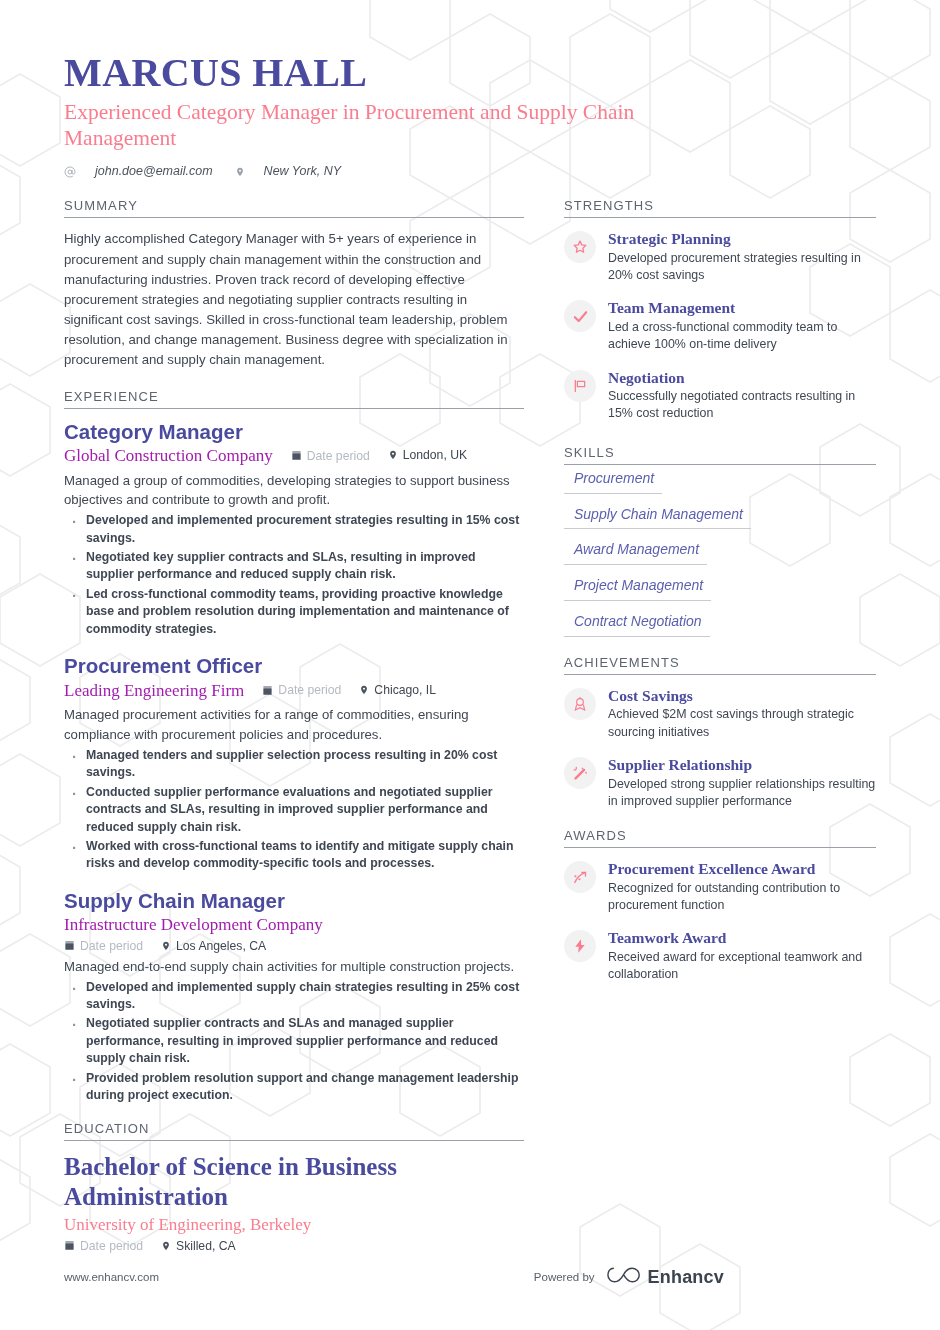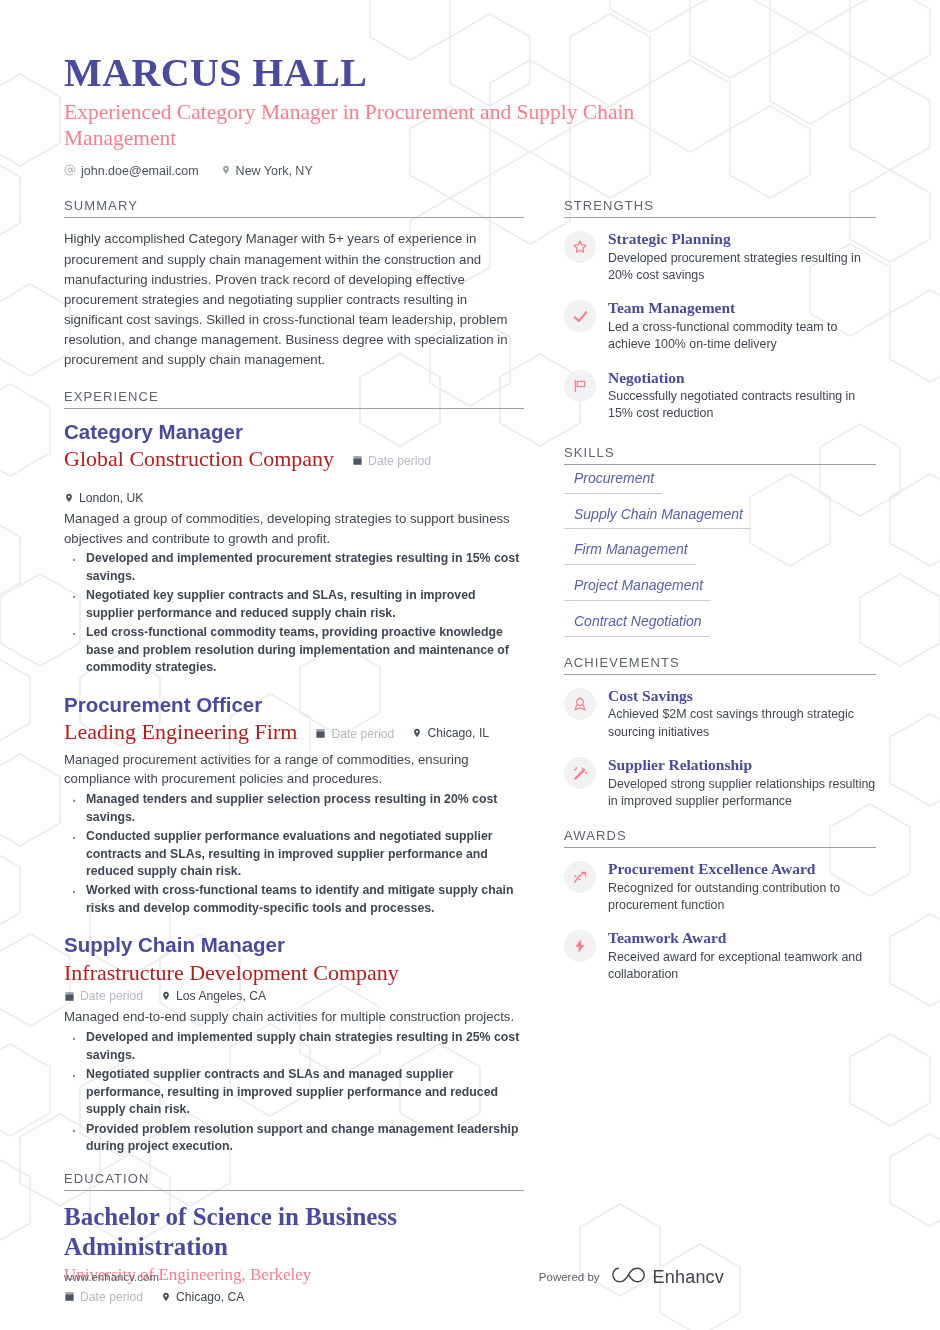--- a/index.html
+++ b/index.html
@@ -58,23 +58,24 @@
   .contact-row {
     margin-top: 12px;
     display: flex;
     align-items: center;
     gap: 22px;
     font-size: 12.5px;
     color: #4b5460;
   }
   .contact-item {
     display: flex;
-    align-items: flex-start;
-    gap: 5px;
+    align-items: flex-end;
+    gap: 19px;
     white-space: nowrap;
+    font-style: italic;
   }
   .contact-item .ic {
     display: inline-flex;
     align-items: center;
     justify-content: center;
     color: #9aa2ad;
   }
 
   
   .columns {
@@ -122,23 +123,23 @@
   }
   .exp-meta-line {
     display: flex;
     align-items: baseline;
     flex-wrap: wrap;
     gap: 18px;
     margin-bottom: 4px;
   }
   .exp-company {
     font-family: "Liberation Serif", serif;
-    font-size: 22px;
+    font-size: 17px;
     font-weight: 400;
-    color: #b91c1c;
+    color: #a21caf;
     line-height: 1.25;
   }
   .meta-chip {
     display: inline-flex;
     align-items: center;
     gap: 5px;
     font-size: 12.2px;
     white-space: nowrap;
   }
   .meta-chip .ic { color: #4b5460; display: inline-flex; }
@@ -272,20 +273,21 @@
   }
   .brand {
     display: flex;
     align-items: center;
     gap: 7px;
   }
   .brand-name {
     font-size: 18px;
     color: #3c4450;
     letter-spacing: 0.2px;
+    font-weight: bold;
   }
 </style>
 </head>
 <body>
 
 <svg id="hex-bg" viewBox="0 0 940 1330" xmlns="http://www.w3.org/2000/svg" aria-hidden="true">
   <defs>
     <g id="hx">
       <polygon points="0,-46 40,-23 40,23 0,46 -40,23 -40,-23" fill="none" stroke="#ececec" stroke-width="1.6"></polygon>
     </g>
@@ -500,21 +502,21 @@
                     </svg>
                   </span>
                   <span class="meta-date">Date period</span>
                 </span>
                 <span class="meta-chip">
                   <span class="ic">
                     <svg width="10" height="12" viewBox="0 0 24 24" fill="currentColor">
                       <path d="M12 2C8.1 2 5 5.1 5 9c0 5.2 7 13 7 13s7-7.8 7-13c0-3.9-3.1-7-7-7zm0 9.5A2.5 2.5 0 1 1 12 6.5a2.5 2.5 0 0 1 0 5z"></path>
                     </svg>
                   </span>
-                  <span class="meta-loc">Chicago, CA</span>
+                  <span class="meta-loc">Skilled, CA</span>
                 </span>
               </div>
             </div>
           </div>
       </div>
 
     </div>
 
     <div class="col-right">
 
@@ -558,21 +560,21 @@
             </div>
           </div>
       </div>
 
       <div class="sec" style="margin-top:22px;">
         <div class="sec-title">SKILLS</div>
         <div class="sec-rule"></div>
         <div class="sec-body skill-list" id="skills-list">
             <div class="skill-item"><span class="skill-label">Procurement</span></div>
             <div class="skill-item"><span class="skill-label">Supply Chain Management</span></div>
-            <div class="skill-item"><span class="skill-label">Firm Management</span></div>
+            <div class="skill-item"><span class="skill-label">Award Management</span></div>
             <div class="skill-item"><span class="skill-label">Project Management</span></div>
             <div class="skill-item"><span class="skill-label">Contract Negotiation</span></div>
           </div>
       </div>
 
       <div class="sec" style="margin-top:18px;">
         <div class="sec-title">ACHIEVEMENTS</div>
         <div class="sec-rule"></div>
         <div class="sec-body" id="achievements-list">
             <div class="ientry">

